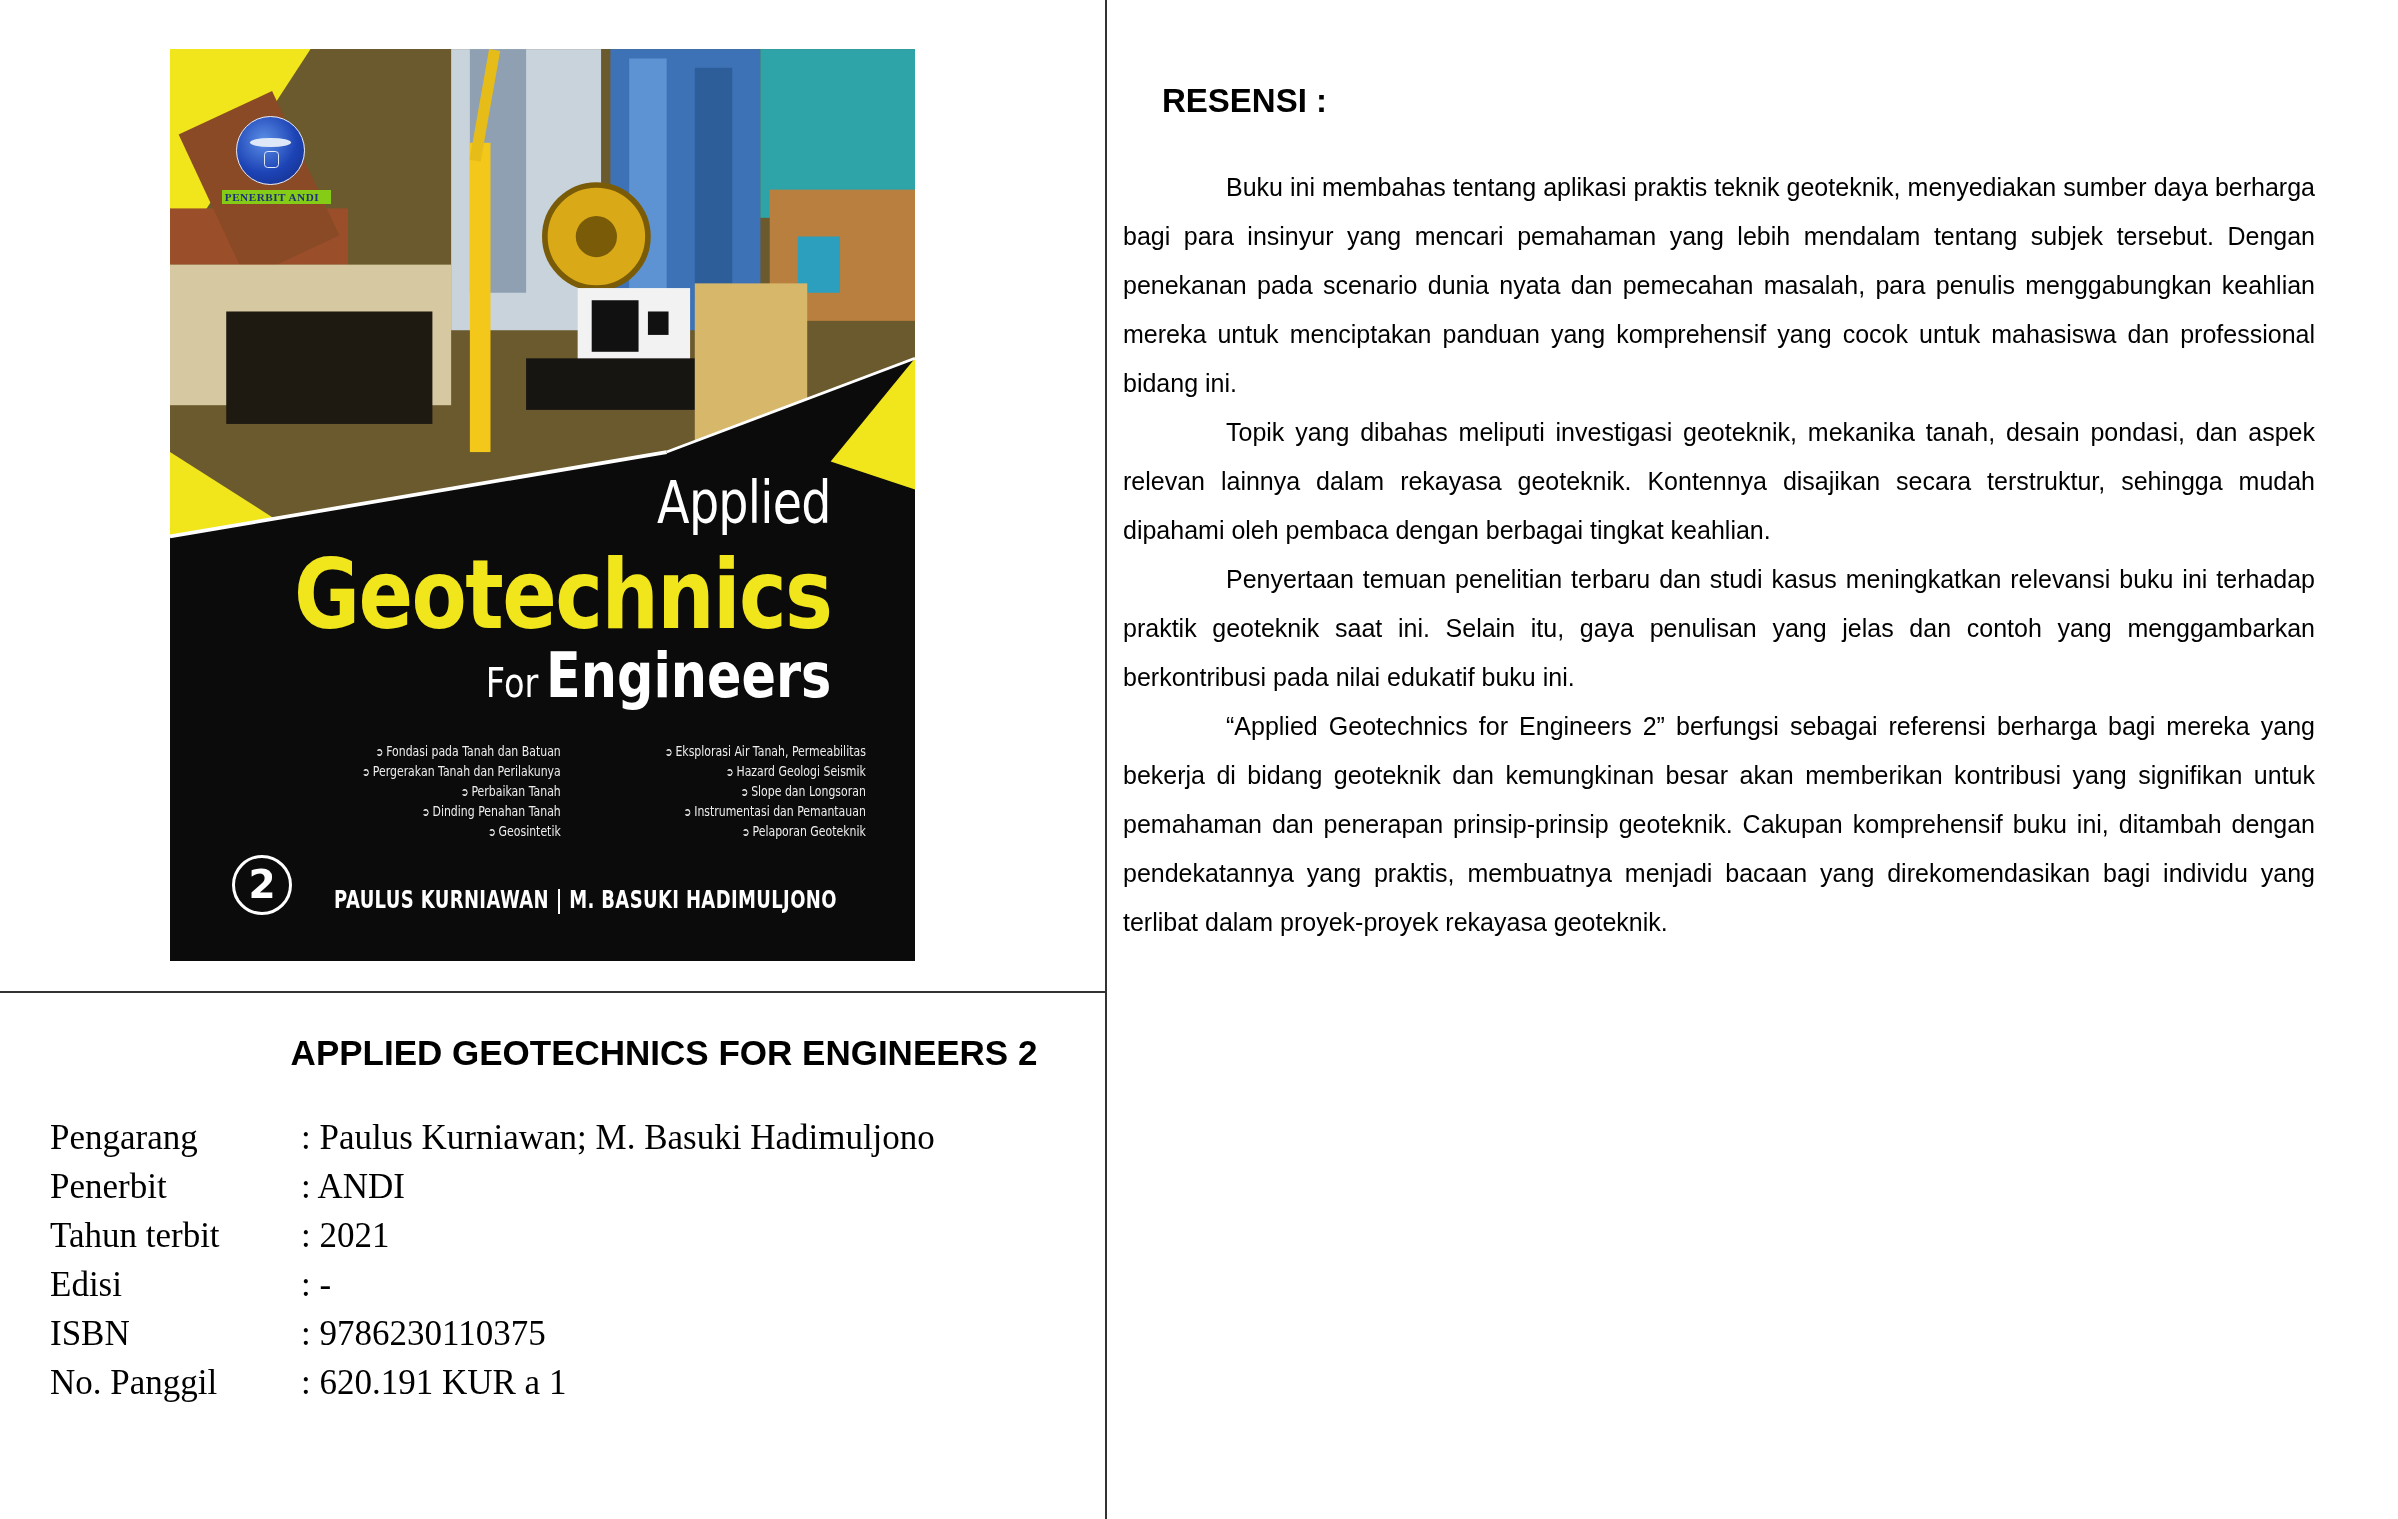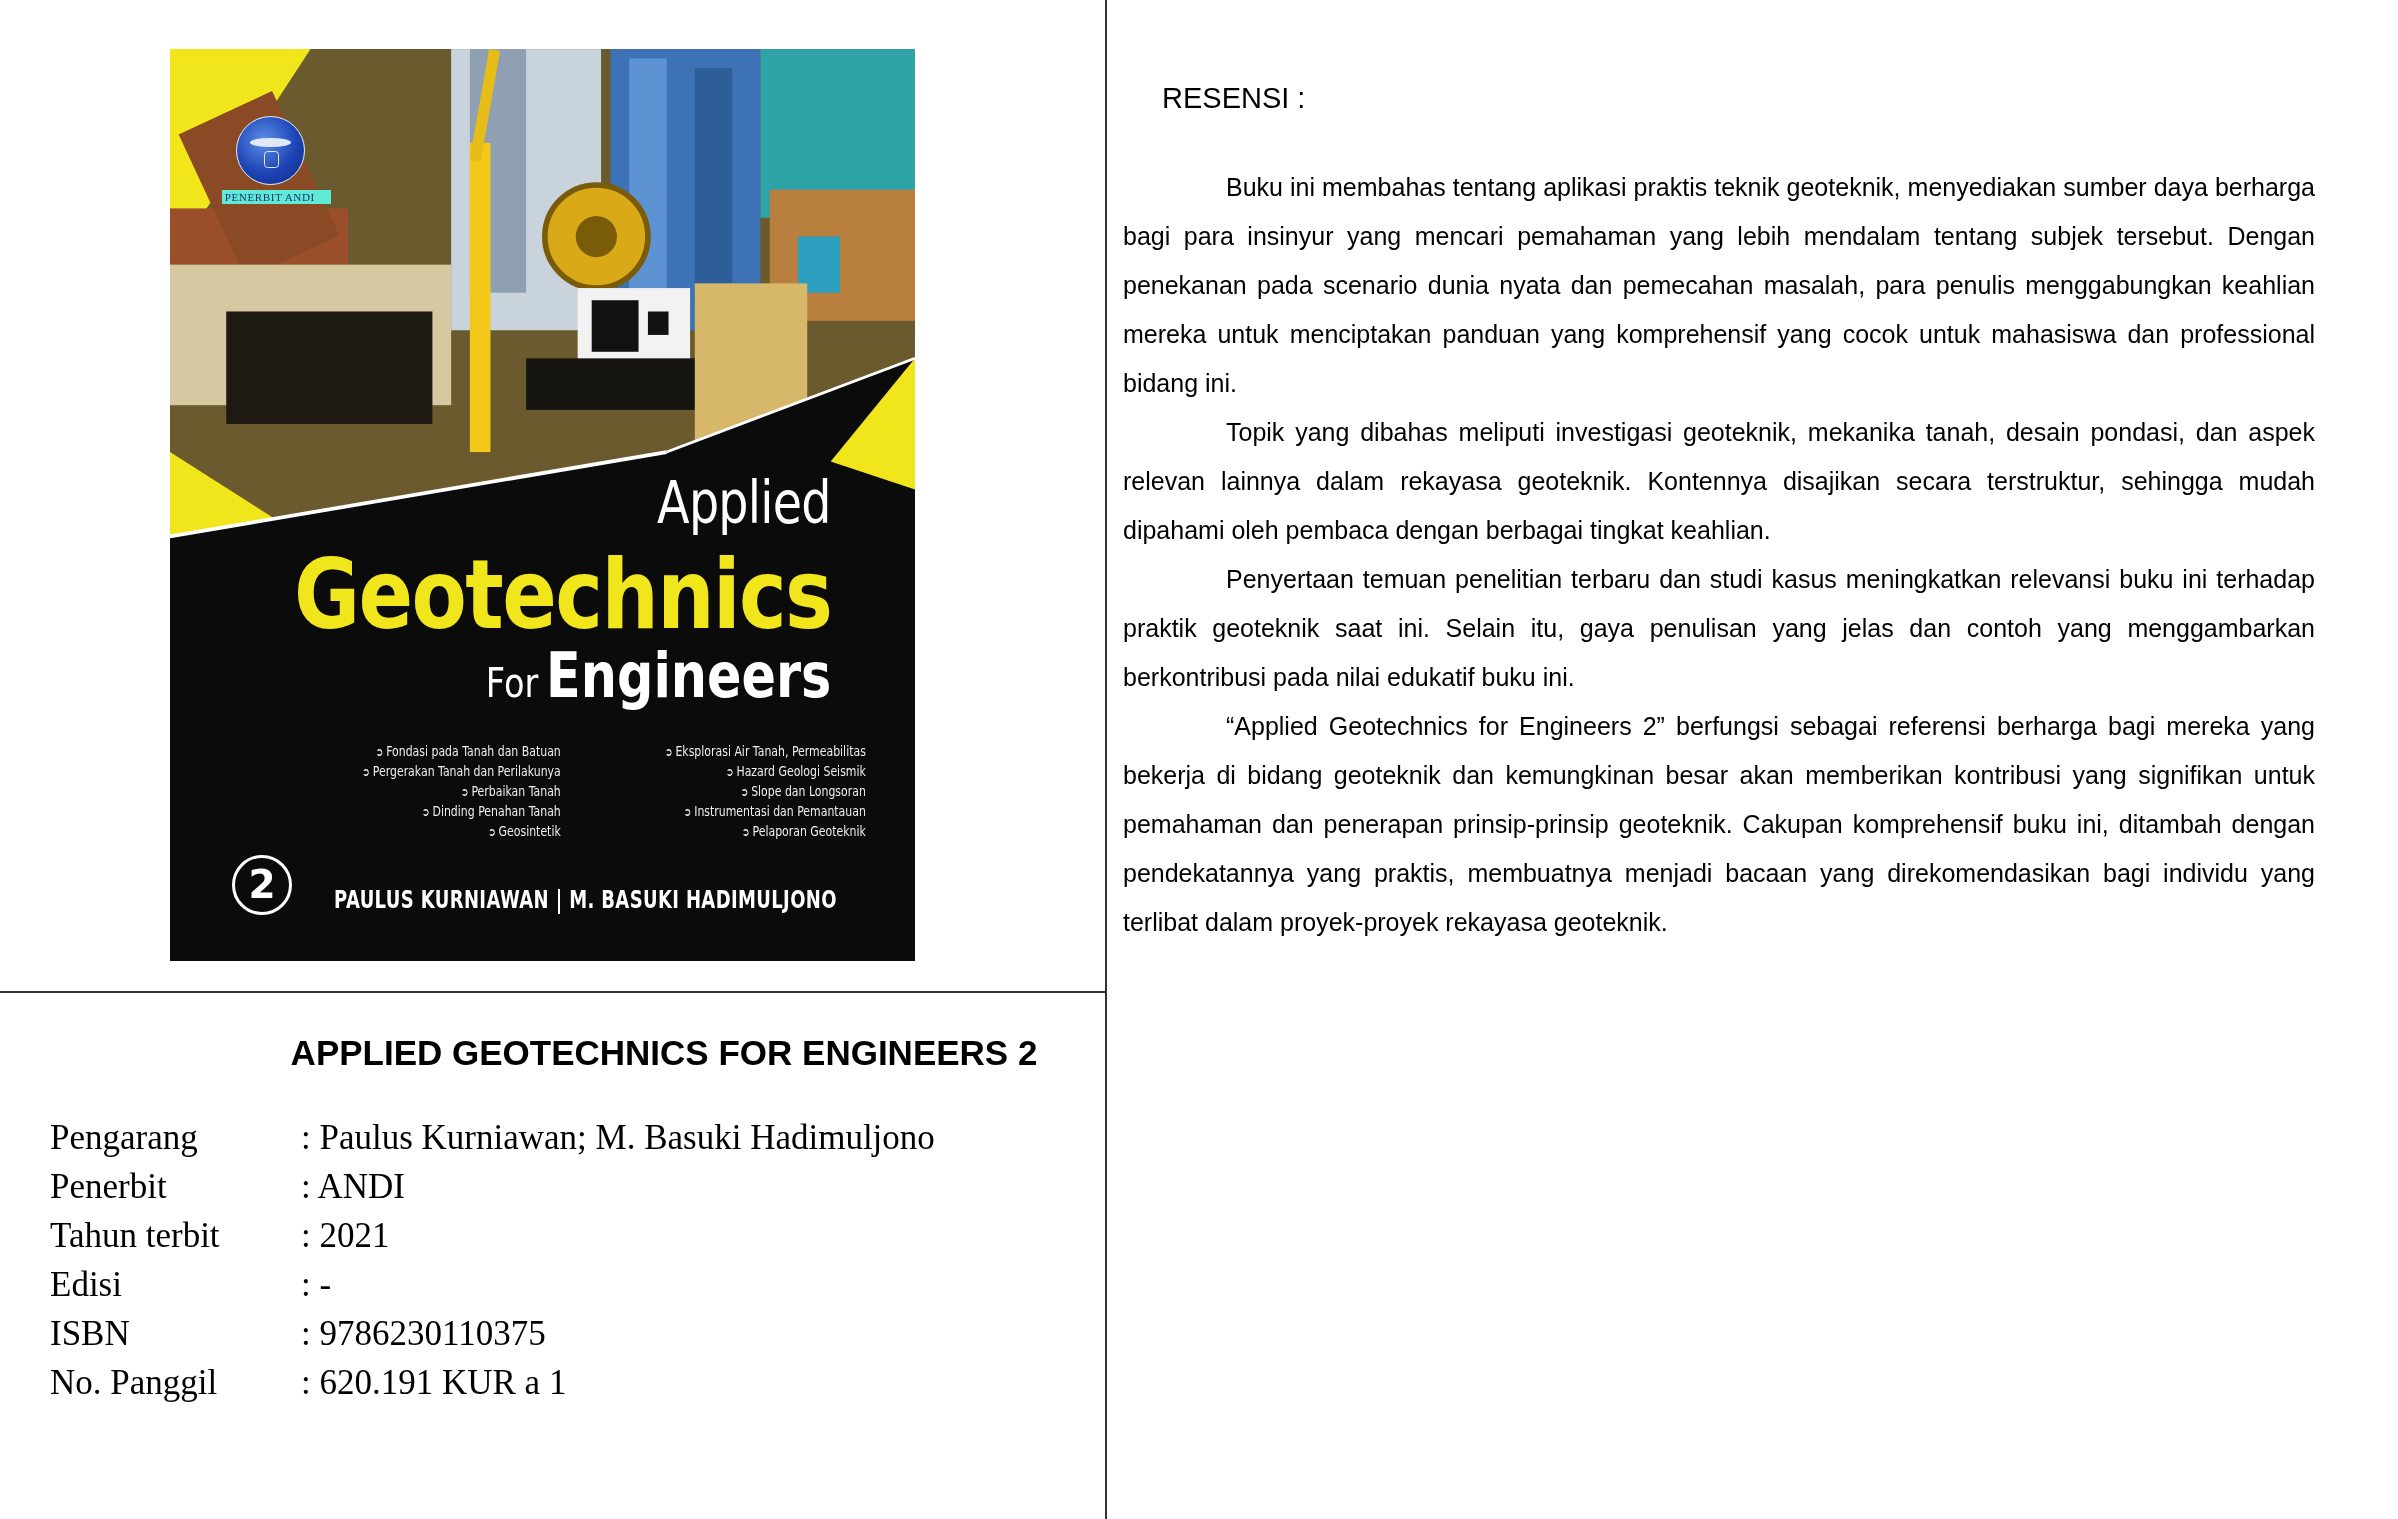--- a/index.html
+++ b/index.html
@@ -18,21 +18,21 @@
   .cover svg.art { position:absolute; left:0; top:0; width:745px; height:912px; }
   .logo {
     position:absolute; left:66px; top:67px; width:67px; height:67px; border-radius:50%;
     background:radial-gradient(circle at 40% 35%, #5b8fe6 0%, #1d43b5 55%, #102a80 100%);
     border:1.9px solid #e8eefc;
   }
   .logo .wing { position:absolute; left:13px; top:20.6px; width:41px; height:9.4px; border-radius:50%; background:#dfe8f7; }
   .logo .badge { position:absolute; left:27px; top:34px; width:13px; height:15px; border-radius:3.7px; border:1.9px solid #dfe8f7; }
   .logo-text {
     position:absolute; left:52px; top:141px; width:103px; font-family:"Liberation Serif", serif;
-    font-size:11.2px; font-weight:normal; color:#1f2f7a; background:#5eead4; padding:0.9px 2.8px; letter-spacing:0.5px;
+    font-size:11.2px; font-weight:bold; color:#1f2f7a; background:#84cc16; padding:0.9px 2.8px; letter-spacing:0.5px;
   }
   .cv-applied {
     position:absolute; right:84px; top:420px; color:#ffffff; font-size:58px;
     font-family:"DejaVu Sans", sans-serif; font-weight:normal; letter-spacing:-0.9px;
     transform:scaleX(0.82); transform-origin:right top;
   }
   .cv-geo {
     position:absolute; right:84px; top:489px; color:#f1e51c; font-size:97px; font-weight:bold;
     font-family:"DejaVu Sans", sans-serif; letter-spacing:-1.9px; transform:scaleX(0.83); transform-origin:right top;
   }
@@ -66,21 +66,21 @@
     position:absolute; left:0; top:1033px; width:1328px; text-align:center;
     font-size:35px; font-weight:bold; letter-spacing:0px;
   }
   .biblio { position:absolute; left:50px; top:1113px; }
   .biblio .row { display:flex; height:49px; font-size:35px; line-height:49px;font-family:Liberation Serif, serif; }
   .biblio .lbl { width:251px; }
   .biblio .val { white-space:nowrap; }
 
   
   .review-heading {
-    position:absolute; left:1162px; top:82px; font-size:29px; font-weight:normal;
+    position:absolute; left:1162px; top:82px; font-size:33px; font-weight:bold;
   }
   .review {
     position:absolute; left:1123px; top:163px; width:1192px;
     font-size:25px; line-height:49px; text-align:justify;
   }
   .review p { margin:0; text-indent:103px; }
 </style>
 </head>
 <body>
 

